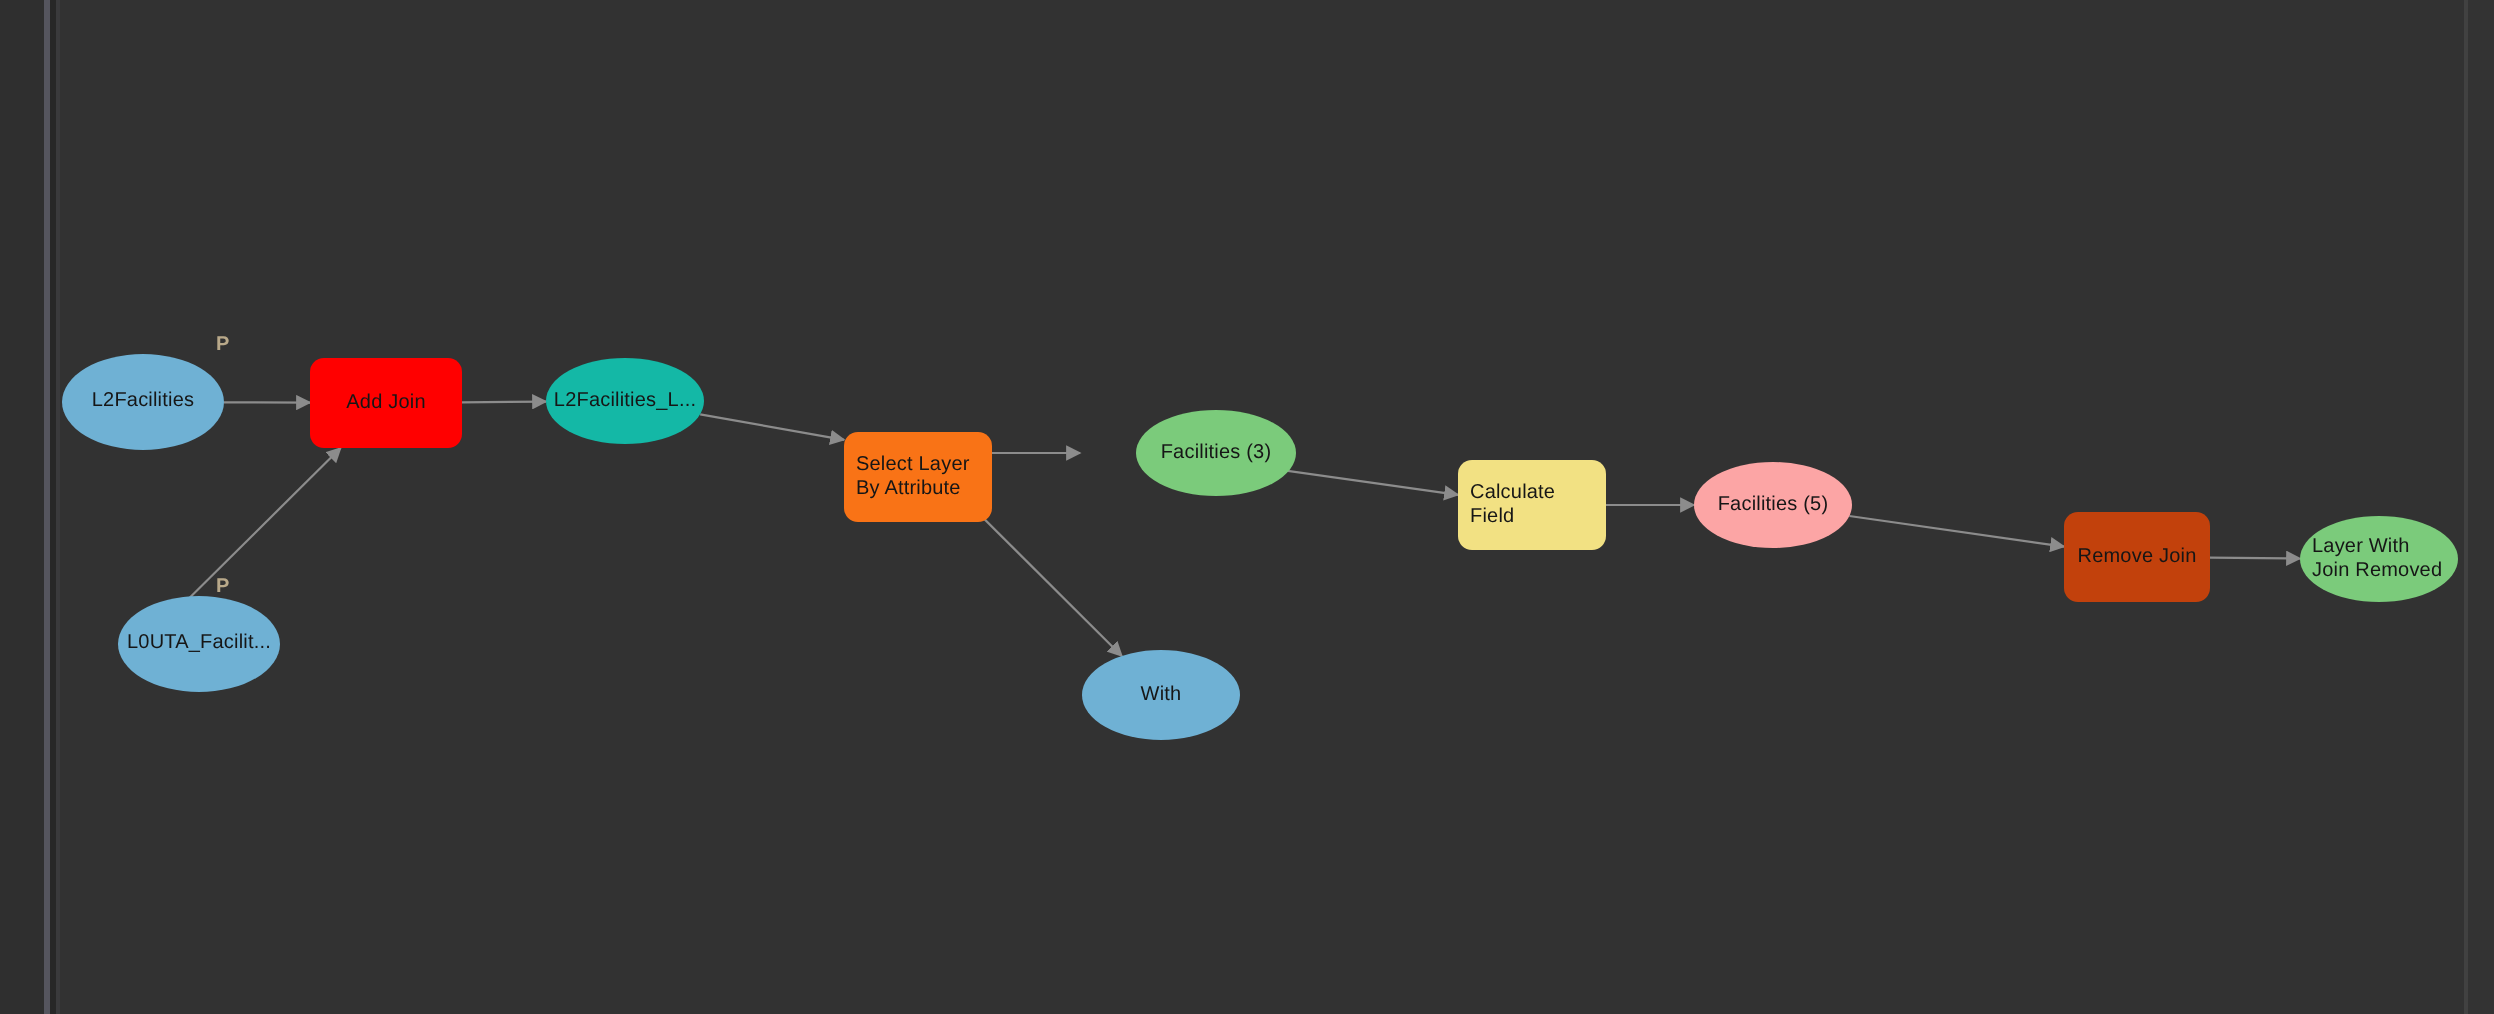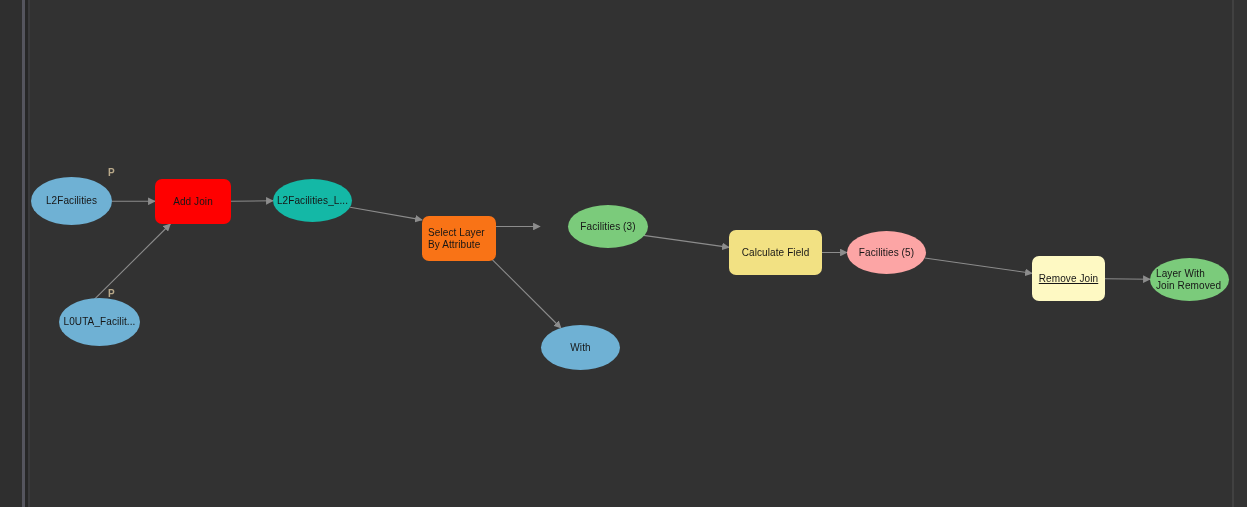--- a/index.html
+++ b/index.html
@@ -78,27 +78,27 @@
         </div>
         <div class="node box" style="left: 392px; top: 204px; width: 74px; height: 45px; background: #f97316; margin-top: 12px;">
           <span class="lbl">Select Layer By Attribute</span>
         </div>
         <div class="node ellipse" style="left: 538px; top: 205px; width: 80px; height: 43px; background: rgb(123, 203, 123);">
           <span class="lbl">Facilities (3)</span>
         </div>
         <div class="node ellipse" style="left: 511px; top: 325px; width: 79px; height: 45px; background: rgb(111, 177, 212);">
           <span class="lbl">With</span>
         </div>
-        <div class="node box" style="left: 699px; top: 230px; width: 93px; height: 45px; background: rgb(242, 225, 131);">
+        <div class="node box" style="left: 699px; top: 230px; width: 74px; height: 45px; background: rgb(242, 225, 131);">
           <span class="lbl">Calculate Field</span>
         </div>
         <div class="node ellipse" style="left: 817px; top: 231px; width: 79px; height: 43px; background: #fca5a5;">
           <span class="lbl">Facilities (5)</span>
         </div>
-        <div class="node box" style="left: 1002px; top: 256px; width: 73px; height: 45px; background: #fef9c3; text-decoration: underline;">
+        <div class="node box" style="left: 1002px; top: 256px; width: 73px; height: 45px; background: #c2410c;">
           <span class="lbl">Remove Join</span>
         </div>
         <div class="node ellipse" style="left: 1120px; top: 258px; width: 79px; height: 43px; background: rgb(123, 203, 123);">
           <span class="lbl">Layer With Join Removed</span>
         </div>
       </div>
   </div>
 
   <div class="rail" id="right-divider"></div>
   <div class="rail" id="right-pane"></div>

